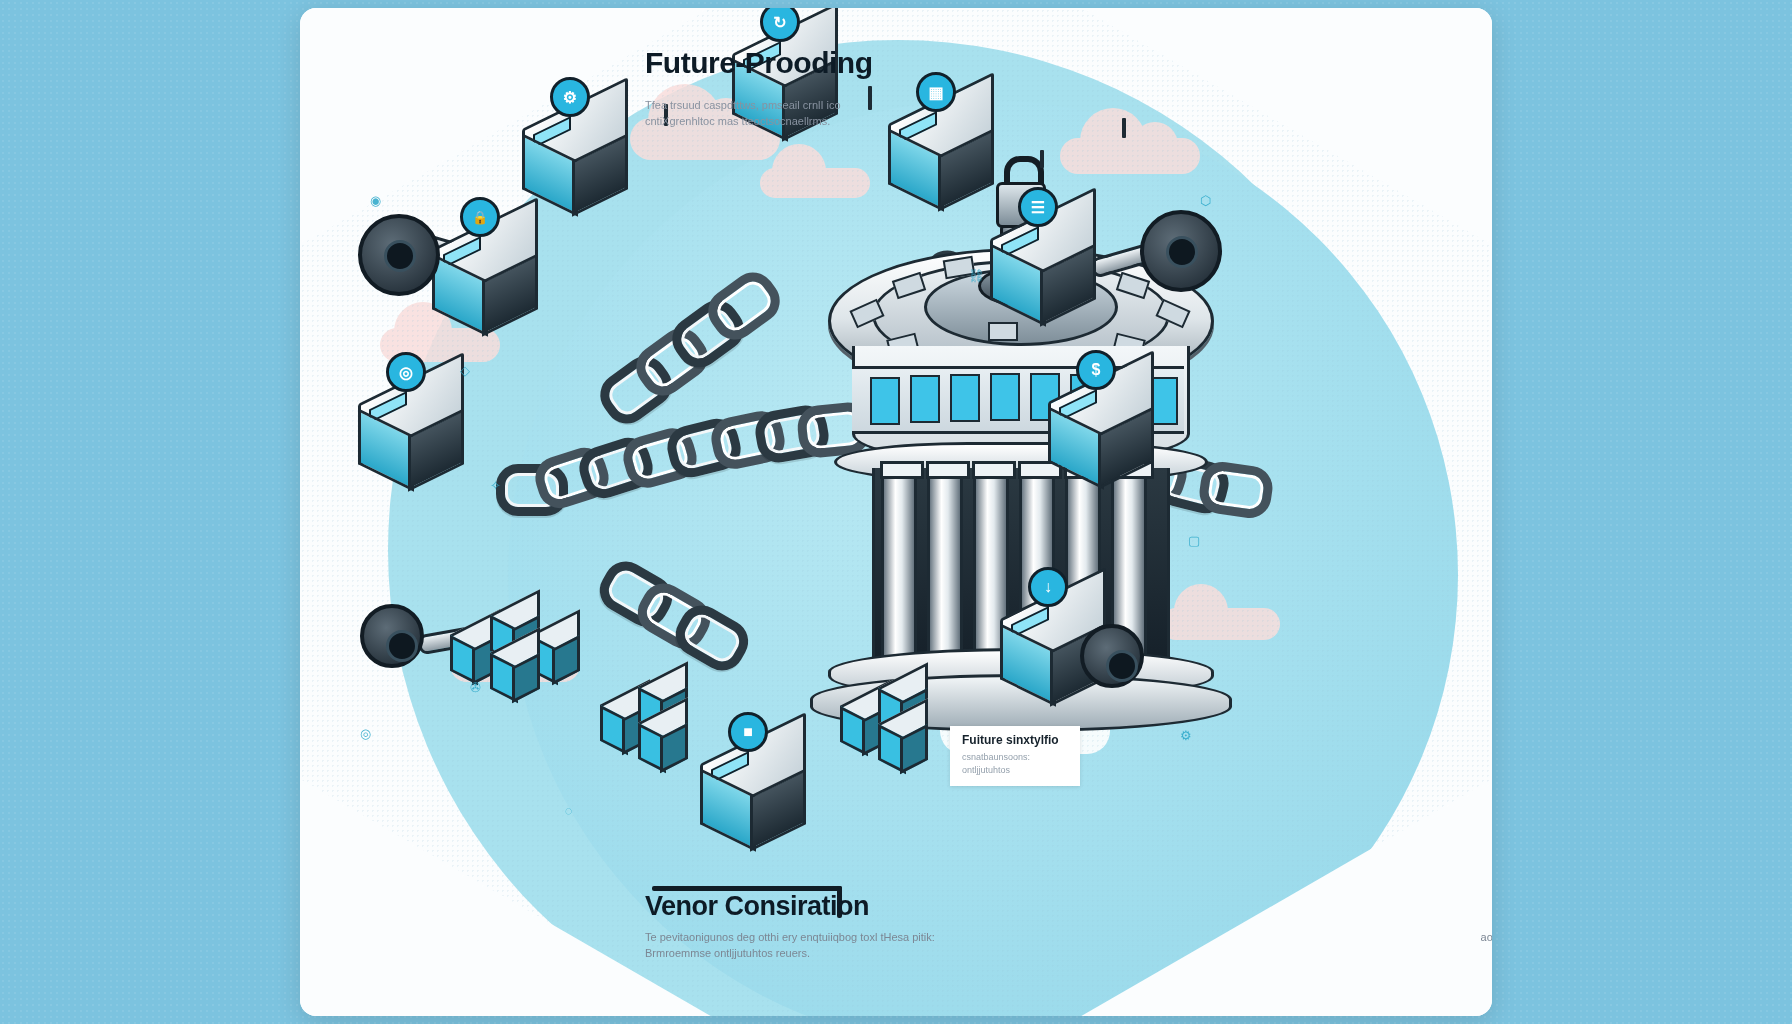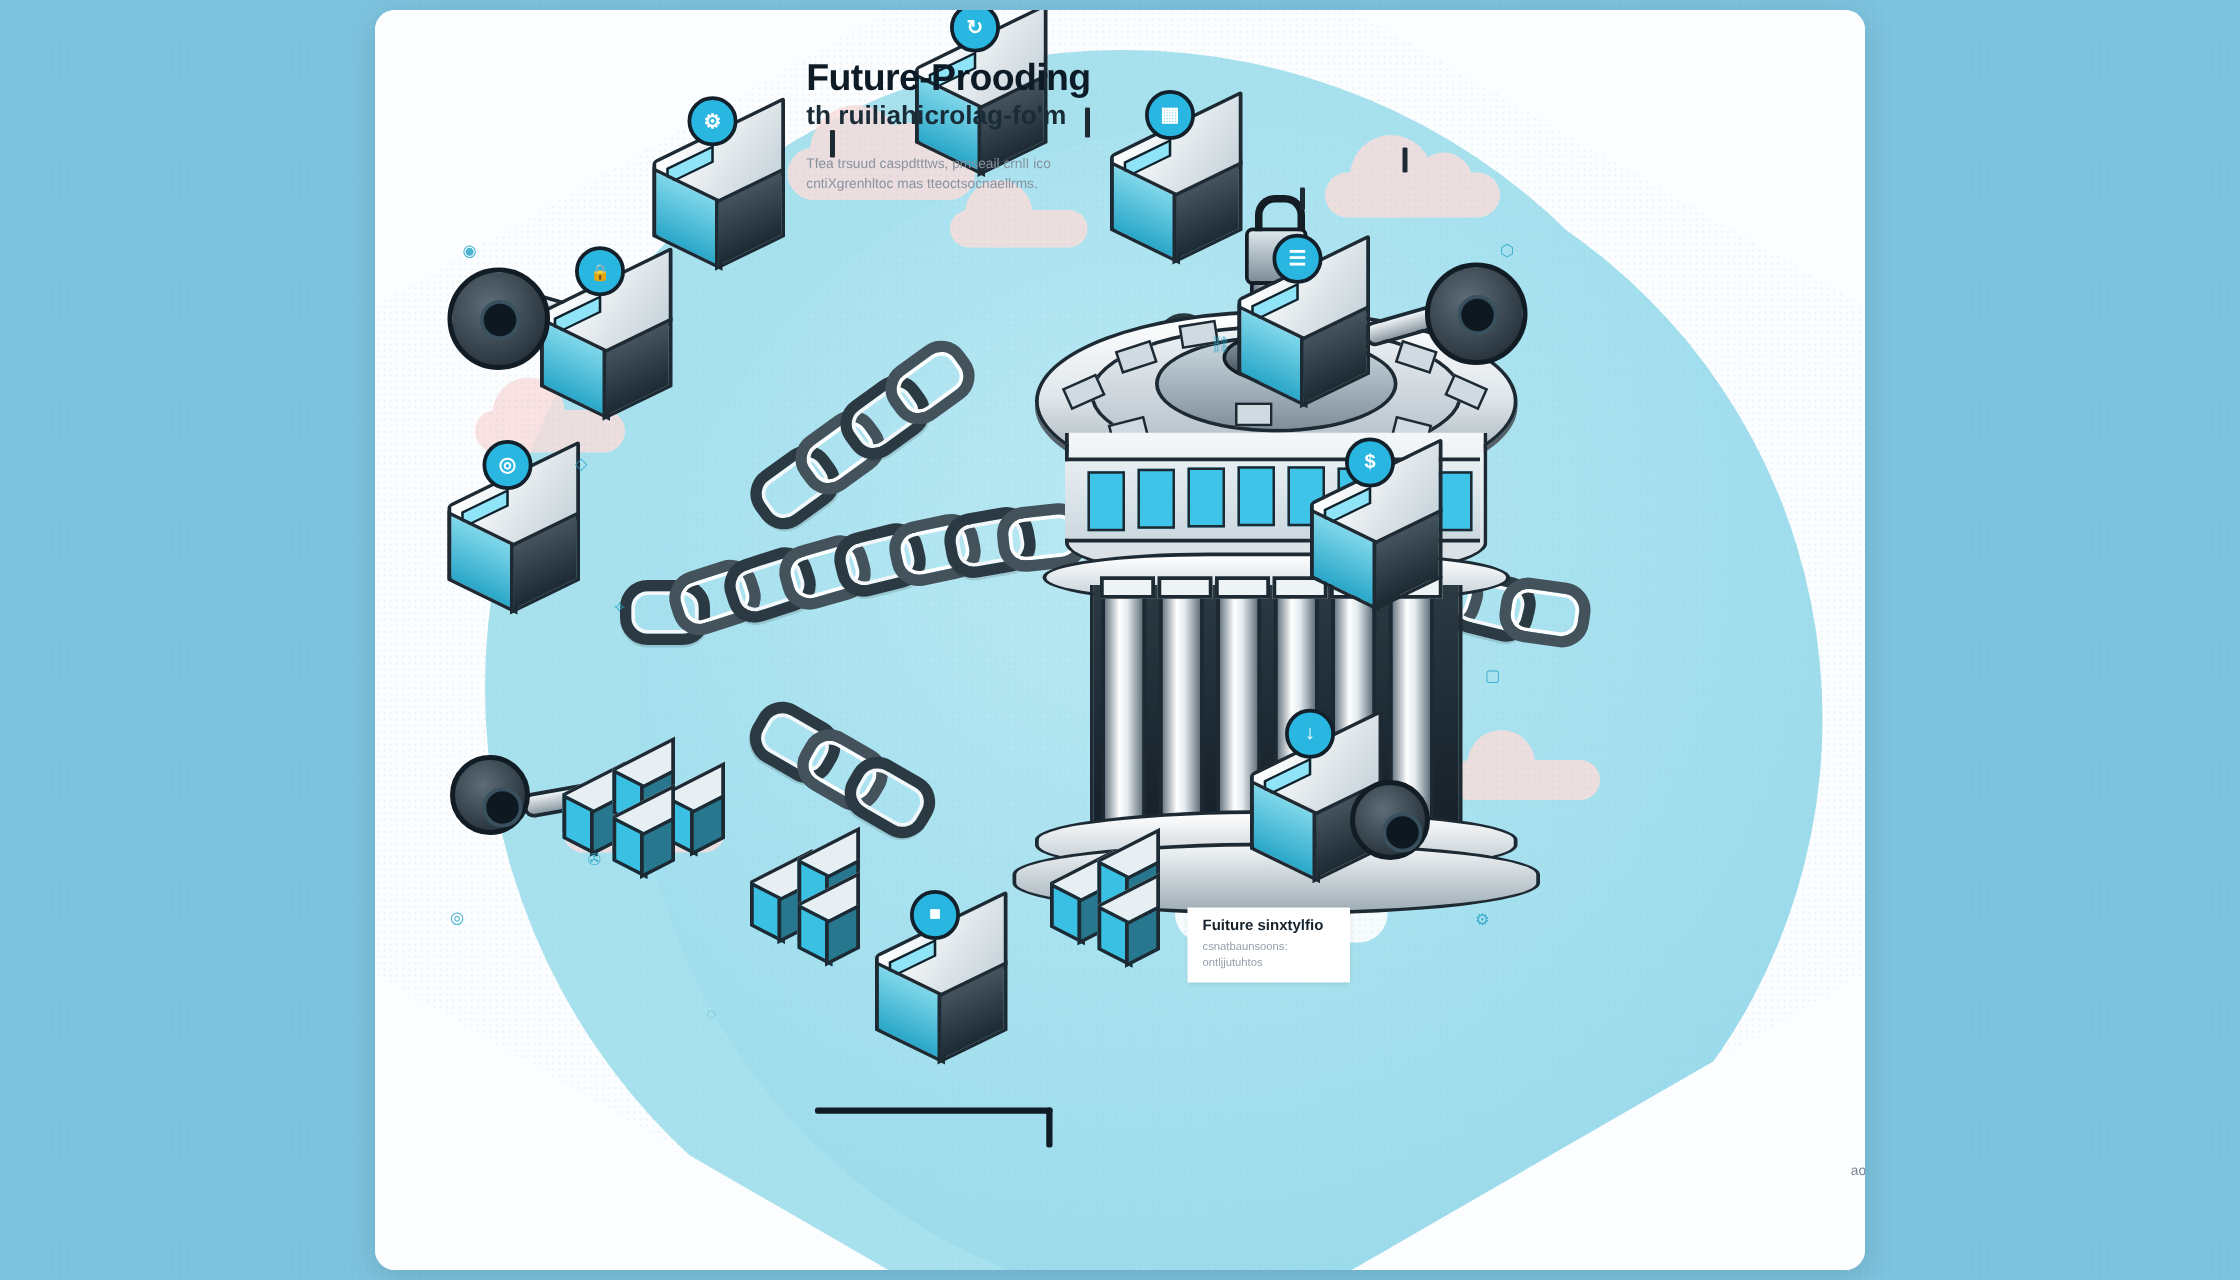--- a/index.html
+++ b/index.html
@@ -524,36 +524,39 @@
 
 
 
     <div class="callout" style="left:650px;top:718px;width:106px;">
       <div class="c-t">Fuiture sinxtylfio</div>
       <div class="c-b">csnatbaunsoons: ontljjutuhtos</div>
     </div>
 
     <div class="head tl">
       <div class="h-title">Future-Prooding</div>
-      <div class="h-sub">th ruiliahicrolag-fo'm</div>
       <div class="h-body">Tfea trsuud caspdtttws, pmseail crnlI ico cntiXgrenhltoc mas tteoctsocnaellrms.</div>
     </div>
 
     <div class="head tr">
       <div class="h-title">Industry Consillation</div>
       <div class="h-sub">agalnst linustry conollination</div>
       <div class="h-sub">and veenor e loc̆-In.</div>
 
     </div>
 
     <div class="bracket" style="left:352px;top:878px;">
       <div class="hbar" style="left:0;top:0;width:190px;"></div>
       <div class="vbar" style="left:185px;top:0;height:32px;"></div>
     </div>
 
+    <div class="head bl">
+      <div class="h-title">Venor Consiration</div>
+      <div class="h-body">Te pevitaonigunos deg otthi ery enqtuiiqbog toxl tHesa pitik: Brmroemmse ontljjutuhtos reuers.</div>
+    </div>
 
     <div class="bracket" style="left:1262px;top:866px;">
       
       
     </div>
 
     <div class="head br">
       <div class="h-title">Consuturtion Lock-In</div>
       <div class="h-body">aonthi rei okk eöI oxrbag f TVomrtgortisa atin sinxtylfio camtin erbet hnntuil irtinjocnp ced ty geoato Loccitnaiumeun.</div>
     </div>

